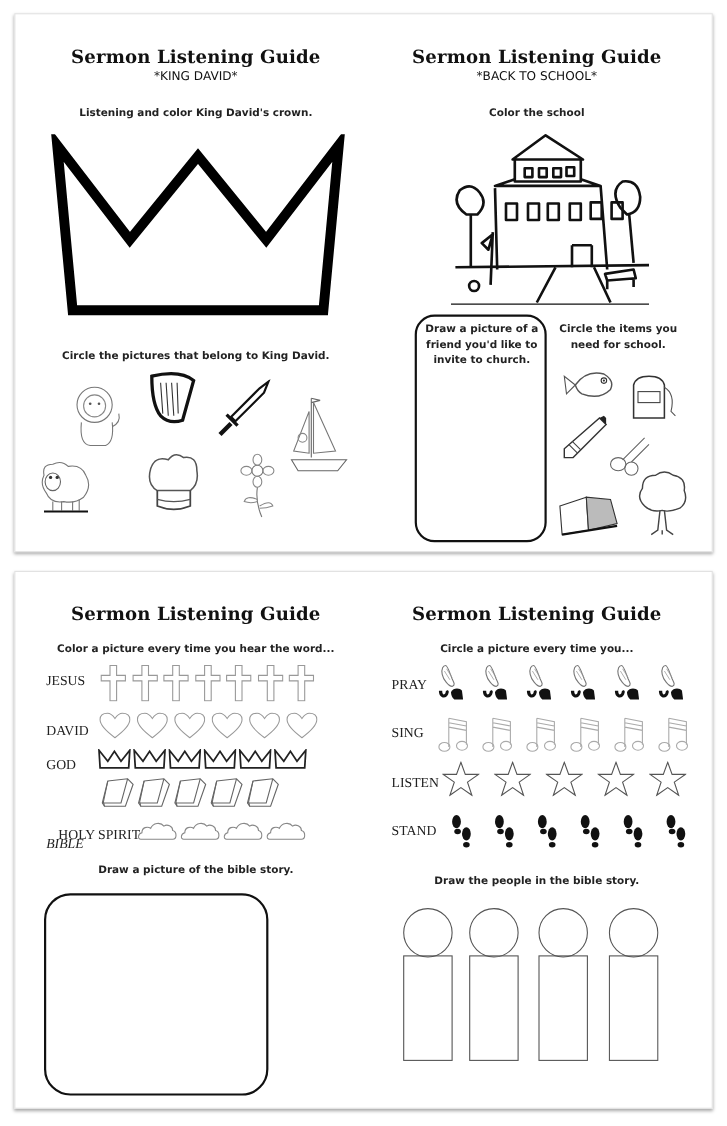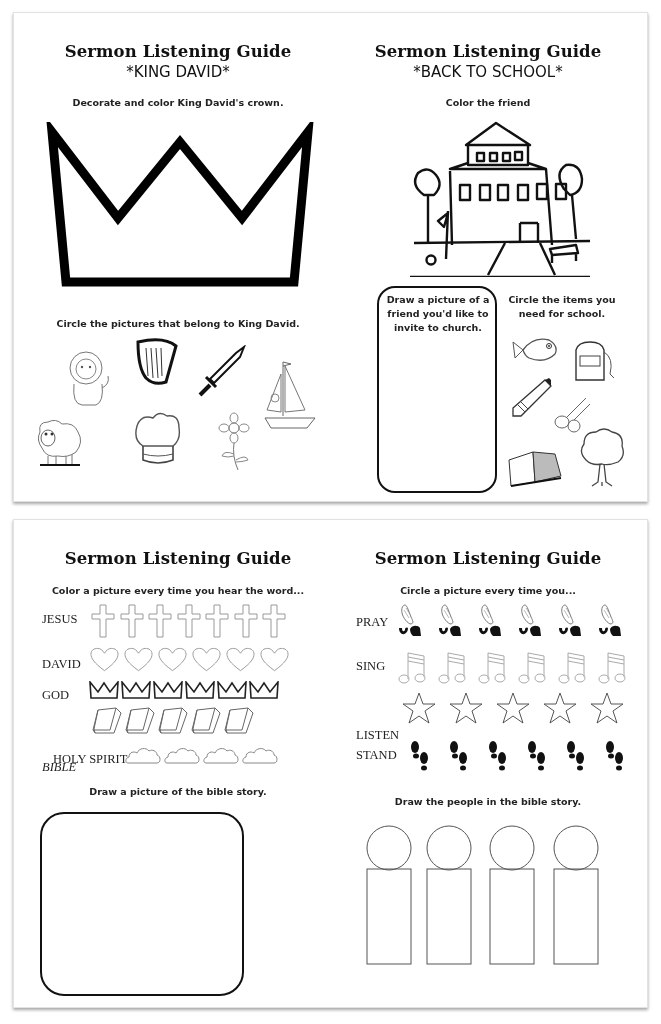--- a/index.html
+++ b/index.html
@@ -15,21 +15,21 @@
   .sheet.bottom { top: 519px; height: 489px; }
 
   .abs { position: absolute; }
   .title {
     position: absolute; width: 310px; text-align: center;
     font-family: "DejaVu Serif", serif; font-weight: bold; font-size: 16.5px;
     letter-spacing: 0.1px; color: #111;
   }
   .subtitle {
     position: absolute; width: 310px; text-align: center;
-    font-family: "DejaVu Sans", sans-serif; font-size: 15px; color: #111;
+    font-family: "DejaVu Sans", sans-serif; font-size: 11px; color: #111;
   }
   .instr {
     position: absolute; text-align: center;
     font-family: "DejaVu Sans", sans-serif; font-size: 9.5px; font-weight: bold; color: #222;
   }
   .wordlabel {
     position: absolute; font-family: "Liberation Serif", serif; font-size: 12.5px; color: #222;
   }
   .icon { position: absolute; }
   svg { display: block; }
@@ -75,21 +75,21 @@
         <ellipse cx="15" cy="18" rx="4" ry="6" fill="#111"></ellipse>
         <ellipse cx="15" cy="28" rx="3" ry="2.5" fill="#111"></ellipse>
       </symbol>
   </defs>
 </svg>
 
 <div class="sheet top"></div>
 
 <div class="title" style="left:23px;top:42px;">Sermon Listening Guide</div>
 <div class="subtitle" style="left:23px;top:63px;">*KING DAVID*</div>
-<div class="instr" style="left:23px;width:310px;top:97px;">Decorate and color King David's crown.</div>
+<div class="instr" style="left:23px;width:310px;top:97px;">Listening and color King David's crown.</div>
 
 <div class="icon" style="left:44px;top:122px;">
   <svg width="270" height="170" viewBox="0 0 270 170">
     <path d="M8 10 L74 96 L136 20 L198 96 L264 10 L250 160 L22 160 Z" fill="none" stroke="#000" stroke-width="9" stroke-linejoin="miter"></path>
   </svg>
 </div>
 
 <div class="instr" style="left:23px;width:310px;top:318px;">Circle the pictures that belong to King David.</div>
 
 <div class="icon" style="left:66px;top:348px;">
@@ -149,21 +149,21 @@
       <ellipse cx="18" cy="26" rx="4" ry="5" fill="none" stroke="#888"></ellipse>
       <ellipse cx="8" cy="16" rx="5" ry="4" fill="none" stroke="#888"></ellipse>
       <ellipse cx="28" cy="16" rx="5" ry="4" fill="none" stroke="#888"></ellipse>
       <path d="M18 31 Q16 44 22 58" fill="none" stroke="#777"></path>
       <path d="M18 42 Q8 38 6 44 Q12 46 18 44 M20 48 Q30 42 32 48 Q26 50 20 50" fill="none" stroke="#888"></path>
     </svg>
 </div>
 
 <div class="title" style="left:333px;top:42px;">Sermon Listening Guide</div>
 <div class="subtitle" style="left:333px;top:63px;">*BACK TO SCHOOL*</div>
-<div class="instr" style="left:333px;width:310px;top:97px;">Color the friend</div>
+<div class="instr" style="left:333px;width:310px;top:97px;">Color the school</div>
 
 <div class="icon" style="left:400px;top:115px;">
   <svg width="190" height="162" viewBox="0 0 190 162">
     <g fill="none" stroke="#111" stroke-width="2.4" stroke-linejoin="round">
       <path d="M66 30 L96 8 L130 30 Z"></path>
       <path d="M68 30 L68 50 L128 50 L128 30"></path>
       <rect x="77" y="38" width="7" height="8"></rect>
         <rect x="90" y="38" width="7" height="8"></rect>
         <rect x="103" y="38" width="7" height="8"></rect>
         <rect x="115" y="37" width="7" height="8"></rect>
@@ -388,21 +388,21 @@
       <use href="#sym-note"></use>
     </svg>
   <svg width="28" height="32">
       <use href="#sym-note"></use>
     </svg>
   <svg width="28" height="32">
       <use href="#sym-note"></use>
     </svg>
 </div>
 
-<div class="wordlabel" style="left:356px;top:728px;text-align:right;">LISTEN</div>
+<div class="wordlabel" style="left:356px;top:704px;text-align:right;">LISTEN</div>
 <div class="icon" style="left:402px;top:692px;display:flex;gap:13px;">
   <svg width="34" height="32">
       <use href="#sym-star"></use>
     </svg>
   <svg width="34" height="32">
       <use href="#sym-star"></use>
     </svg>
   <svg width="34" height="32">
       <use href="#sym-star"></use>
     </svg>

